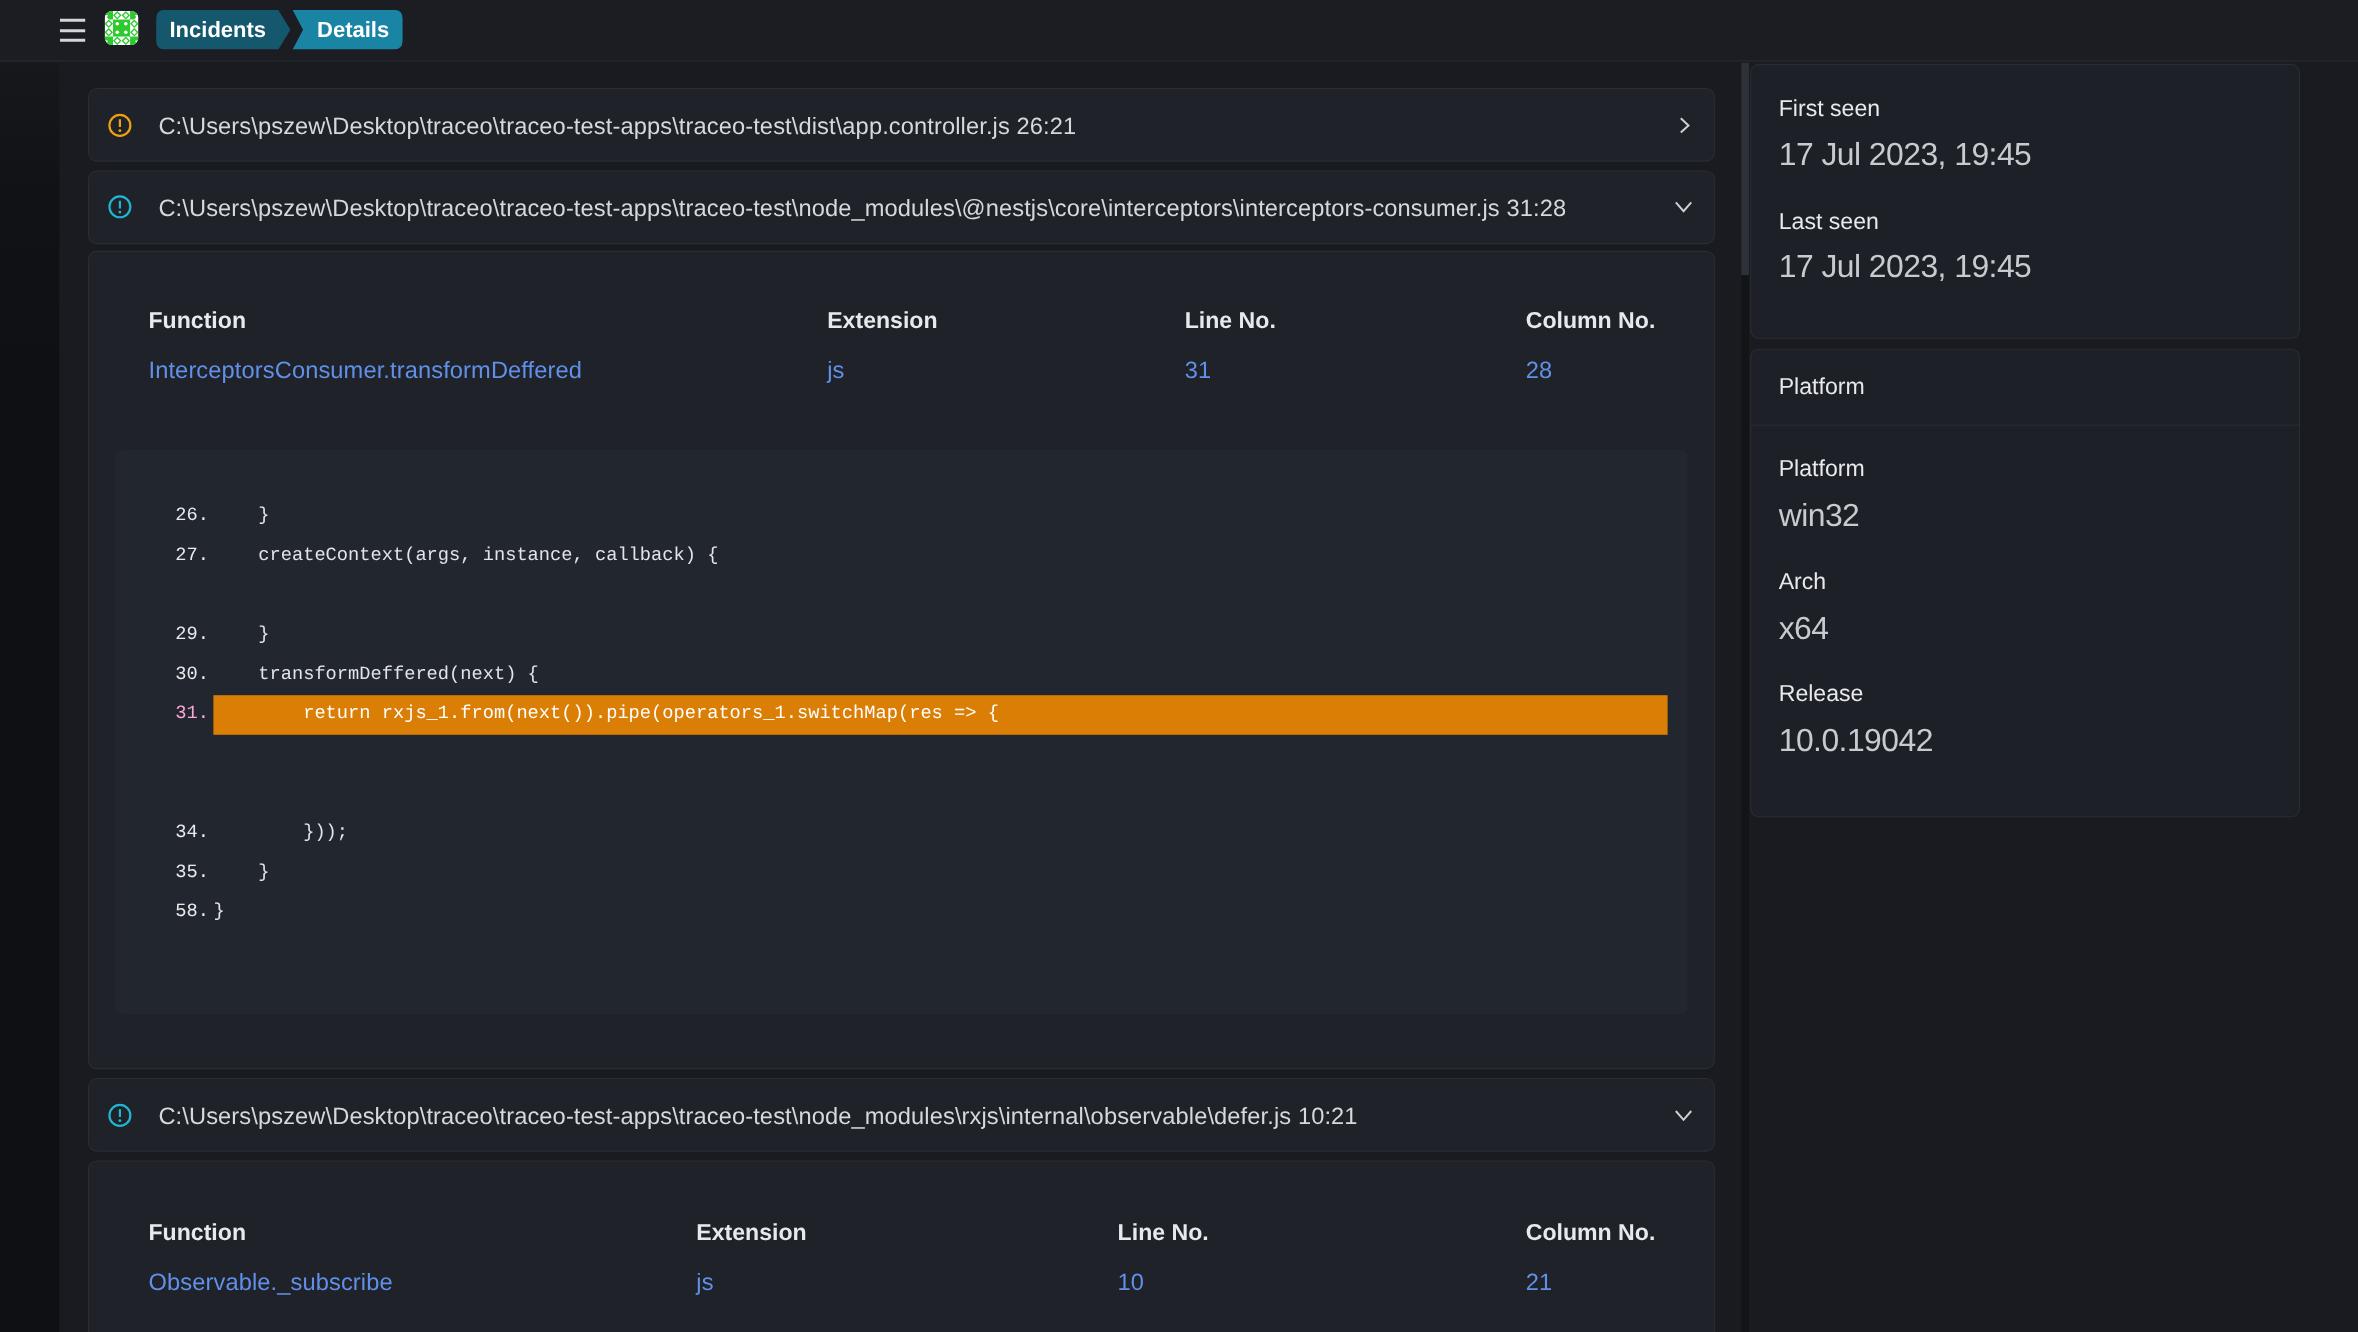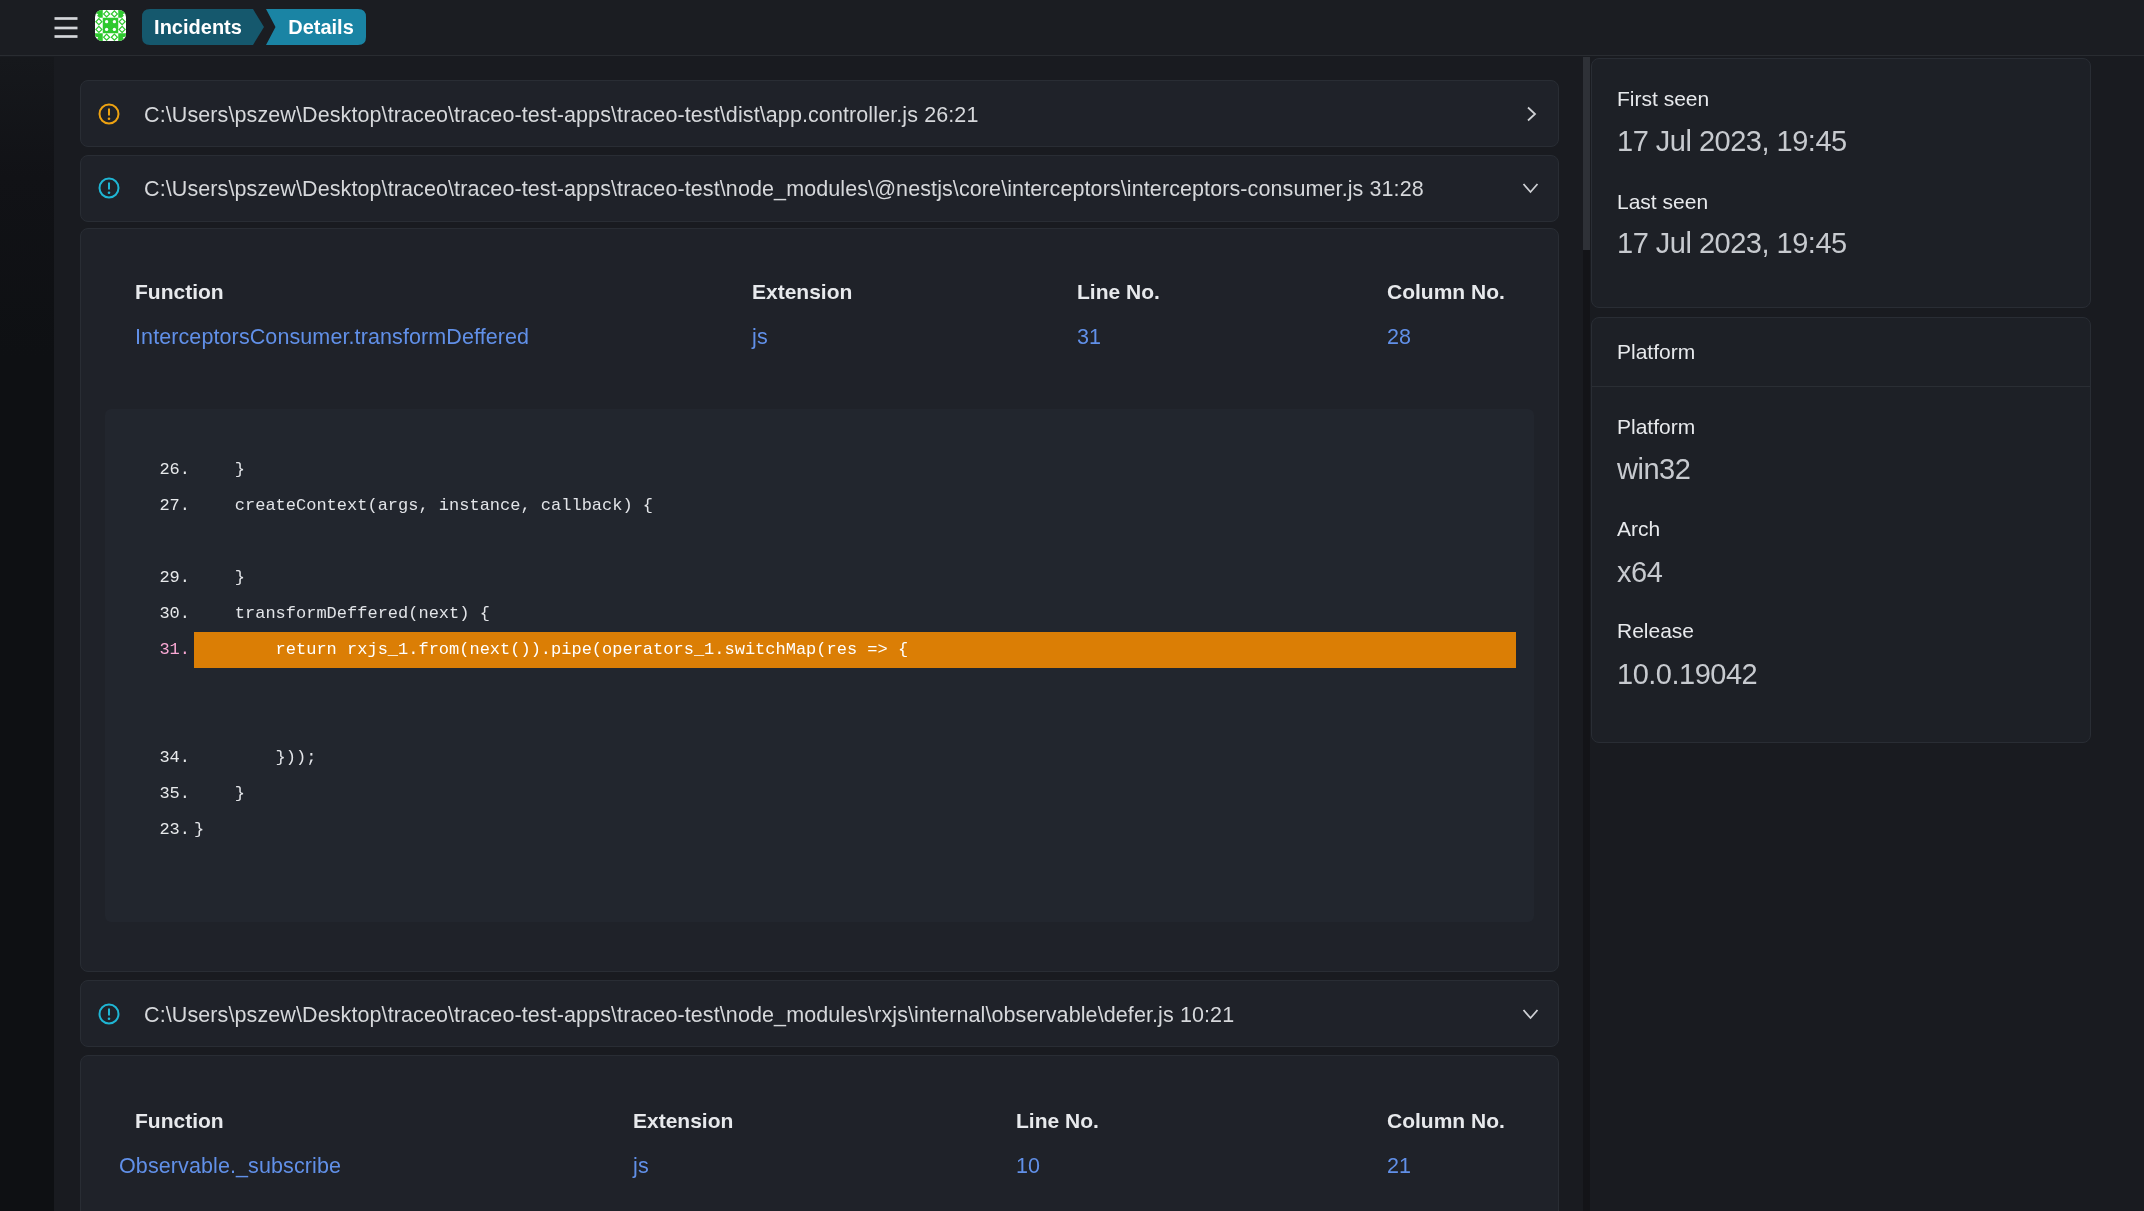--- a/index.html
+++ b/index.html
@@ -135,42 +135,42 @@
     </div>
   <div class="crow" style="top:331px">
       <span class="ln">34.</span>
       <span class="ct">        }));</span>
     </div>
   <div class="crow" style="top:367px">
       <span class="ln">35.</span>
       <span class="ct">    }</span>
     </div>
   <div class="crow" style="top:403px">
-      <span class="ln">23.</span>
+      <span class="ln">58.</span>
       <span class="ct">}</span>
     </div>
 </div>
 
 <div class="panel" style="left:80px;top:980px;width:1479px;height:67px"></div>
 <svg class="abs" style="left:98px;top:1003px" width="22" height="22" viewBox="0 0 22 22">
   <circle cx="11" cy="11" r="9.5" fill="none" stroke="#1fb6d4" stroke-width="2"></circle>
   <line x1="11" y1="5.5" x2="11" y2="12.5" stroke="#1fb6d4" stroke-width="2"></line>
   <circle cx="11" cy="15.8" r="1.3" fill="#1fb6d4"></circle>
 </svg>
 <div class="pathtxt" style="left:144px;top:1002px">C:\Users\pszew\Desktop\traceo\traceo-test-apps\traceo-test\node_modules\rxjs\internal\observable\defer.js 10:21</div>
 <svg class="abs" style="left:1522px;top:1007px" width="17" height="14" viewBox="0 0 17 14">
   <polyline points="1.5,3 8.5,11 15.5,3" fill="none" stroke="#ced0d4" stroke-width="1.8"></polyline>
 </svg>
 
 <div class="panel" style="left:80px;top:1055px;width:1479px;height:300px"></div>
 <div class="hdr" style="left:135px;top:1108px">Function</div>
 <div class="hdr" style="left:633px;top:1108px">Extension</div>
 <div class="hdr" style="left:1016px;top:1108px">Line No.</div>
 <div class="hdr" style="left:1387px;top:1108px">Column No.</div>
-<div class="val" style="left:119px;top:1153px">Observable._subscribe</div>
+<div class="val" style="left:135px;top:1153px">Observable._subscribe</div>
 <div class="val" style="left:633px;top:1153px">js</div>
 <div class="val" style="left:1016px;top:1153px">10</div>
 <div class="val" style="left:1387px;top:1153px">21</div>
 
 <div class="panel" style="left:1591px;top:58px;width:500px;height:250px;background:#1d2026"></div>
 <div class="sbl" style="left:1617px;top:86px">First seen</div>
 <div class="sbv" style="left:1617px;top:128px">17 Jul 2023, 19:45</div>
 <div class="sbl" style="left:1617px;top:189px">Last seen</div>
 <div class="sbv" style="left:1617px;top:230px">17 Jul 2023, 19:45</div>
 

